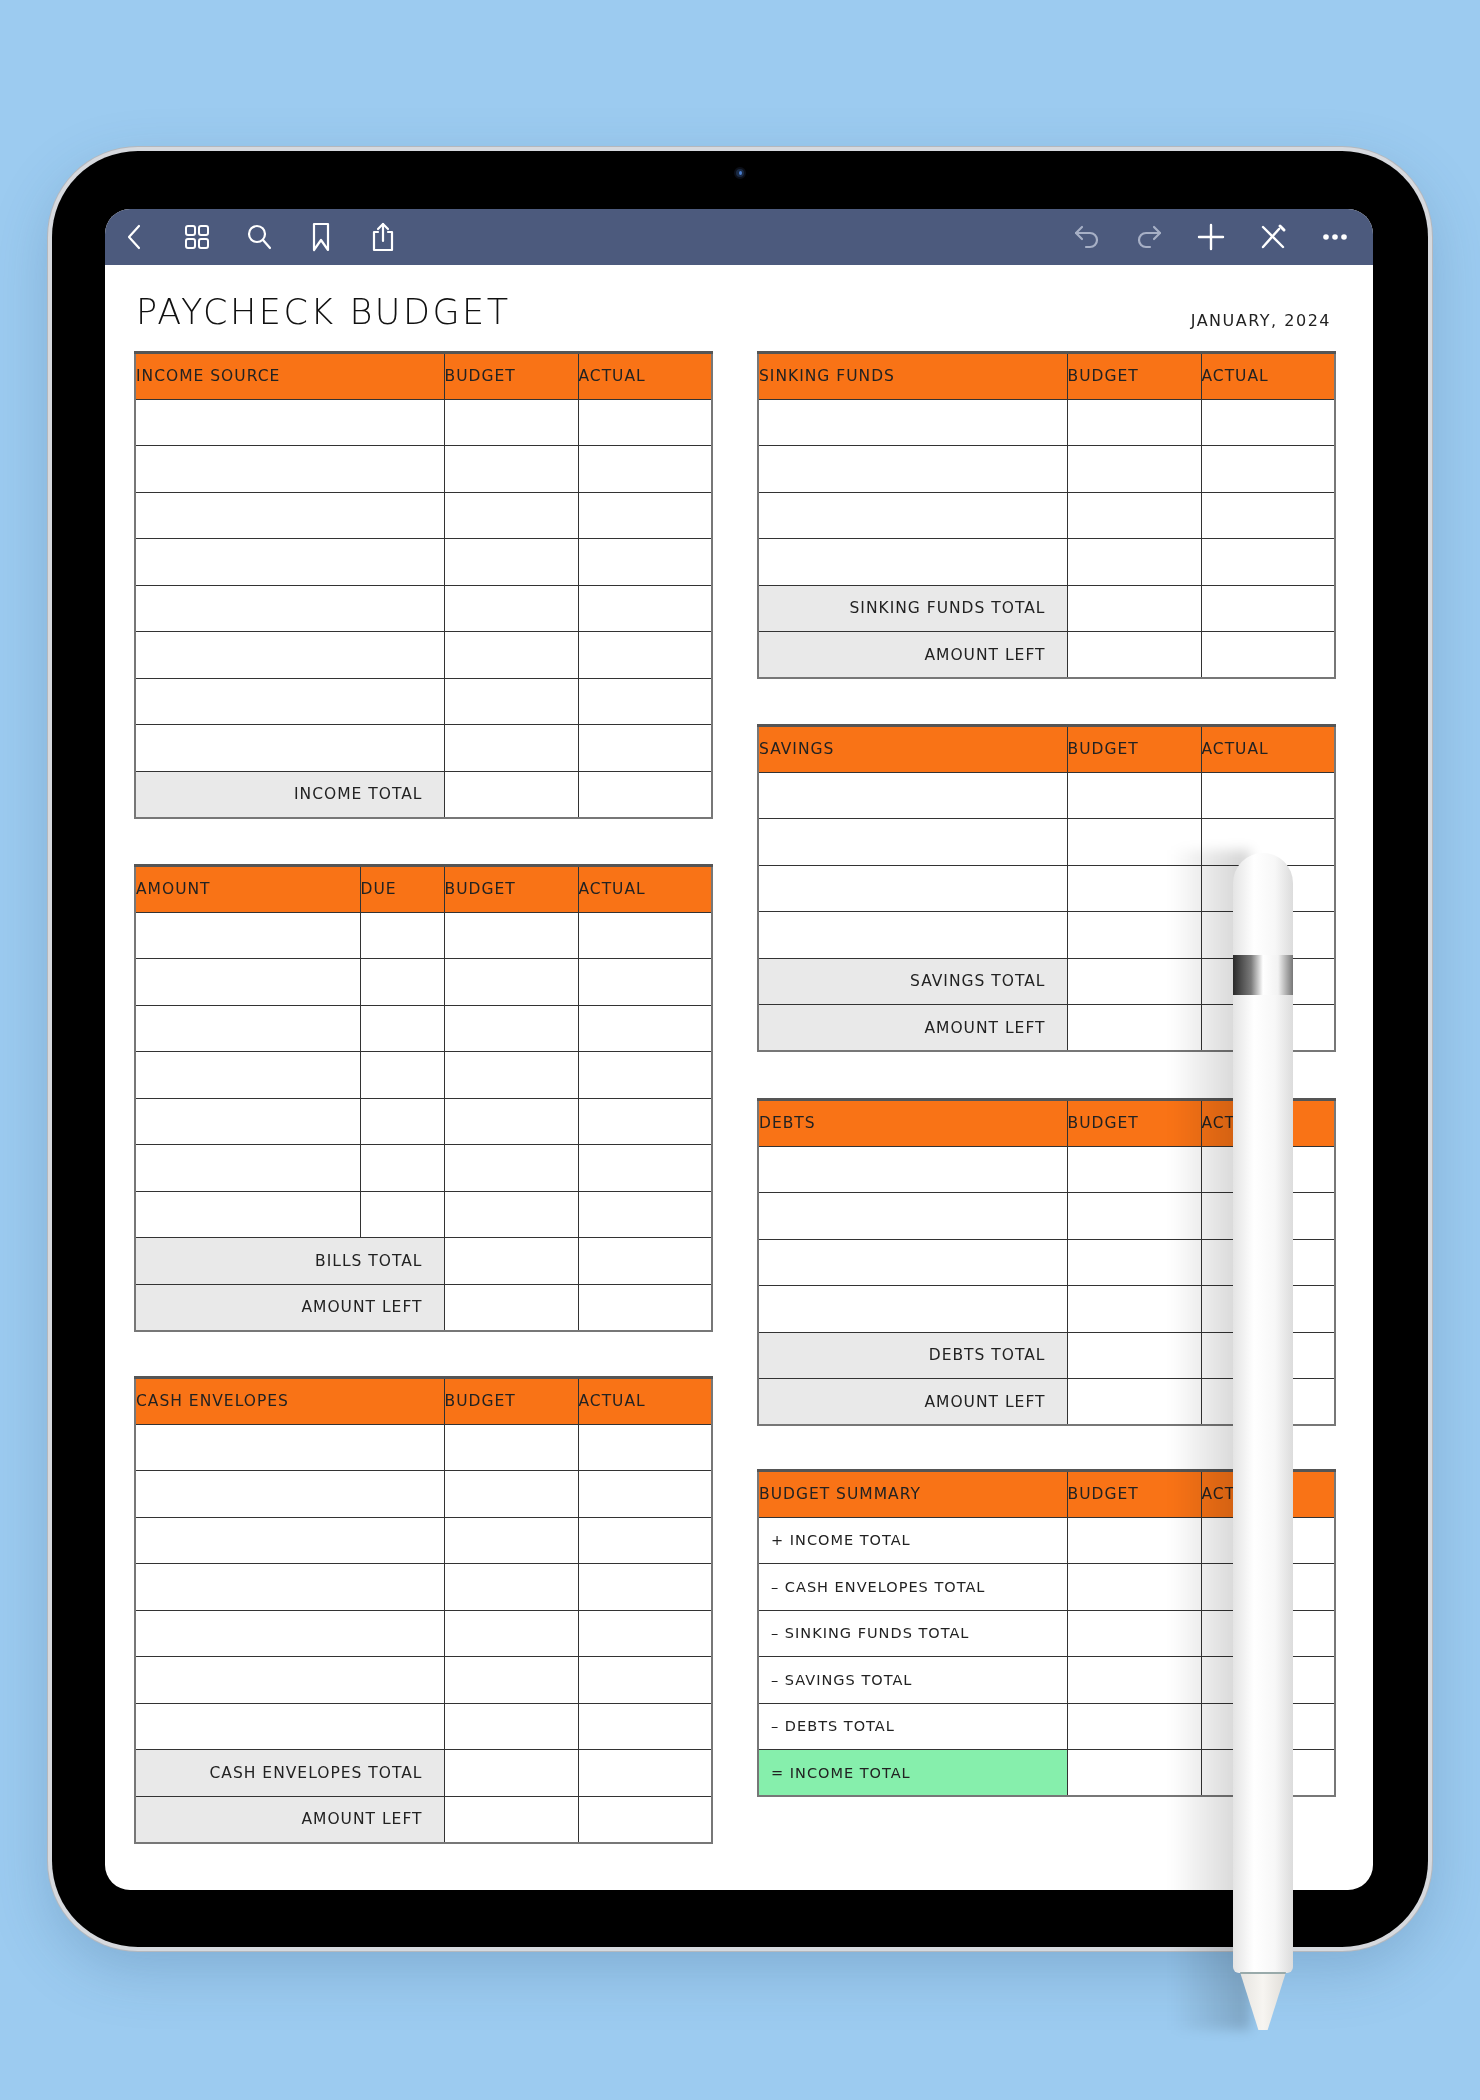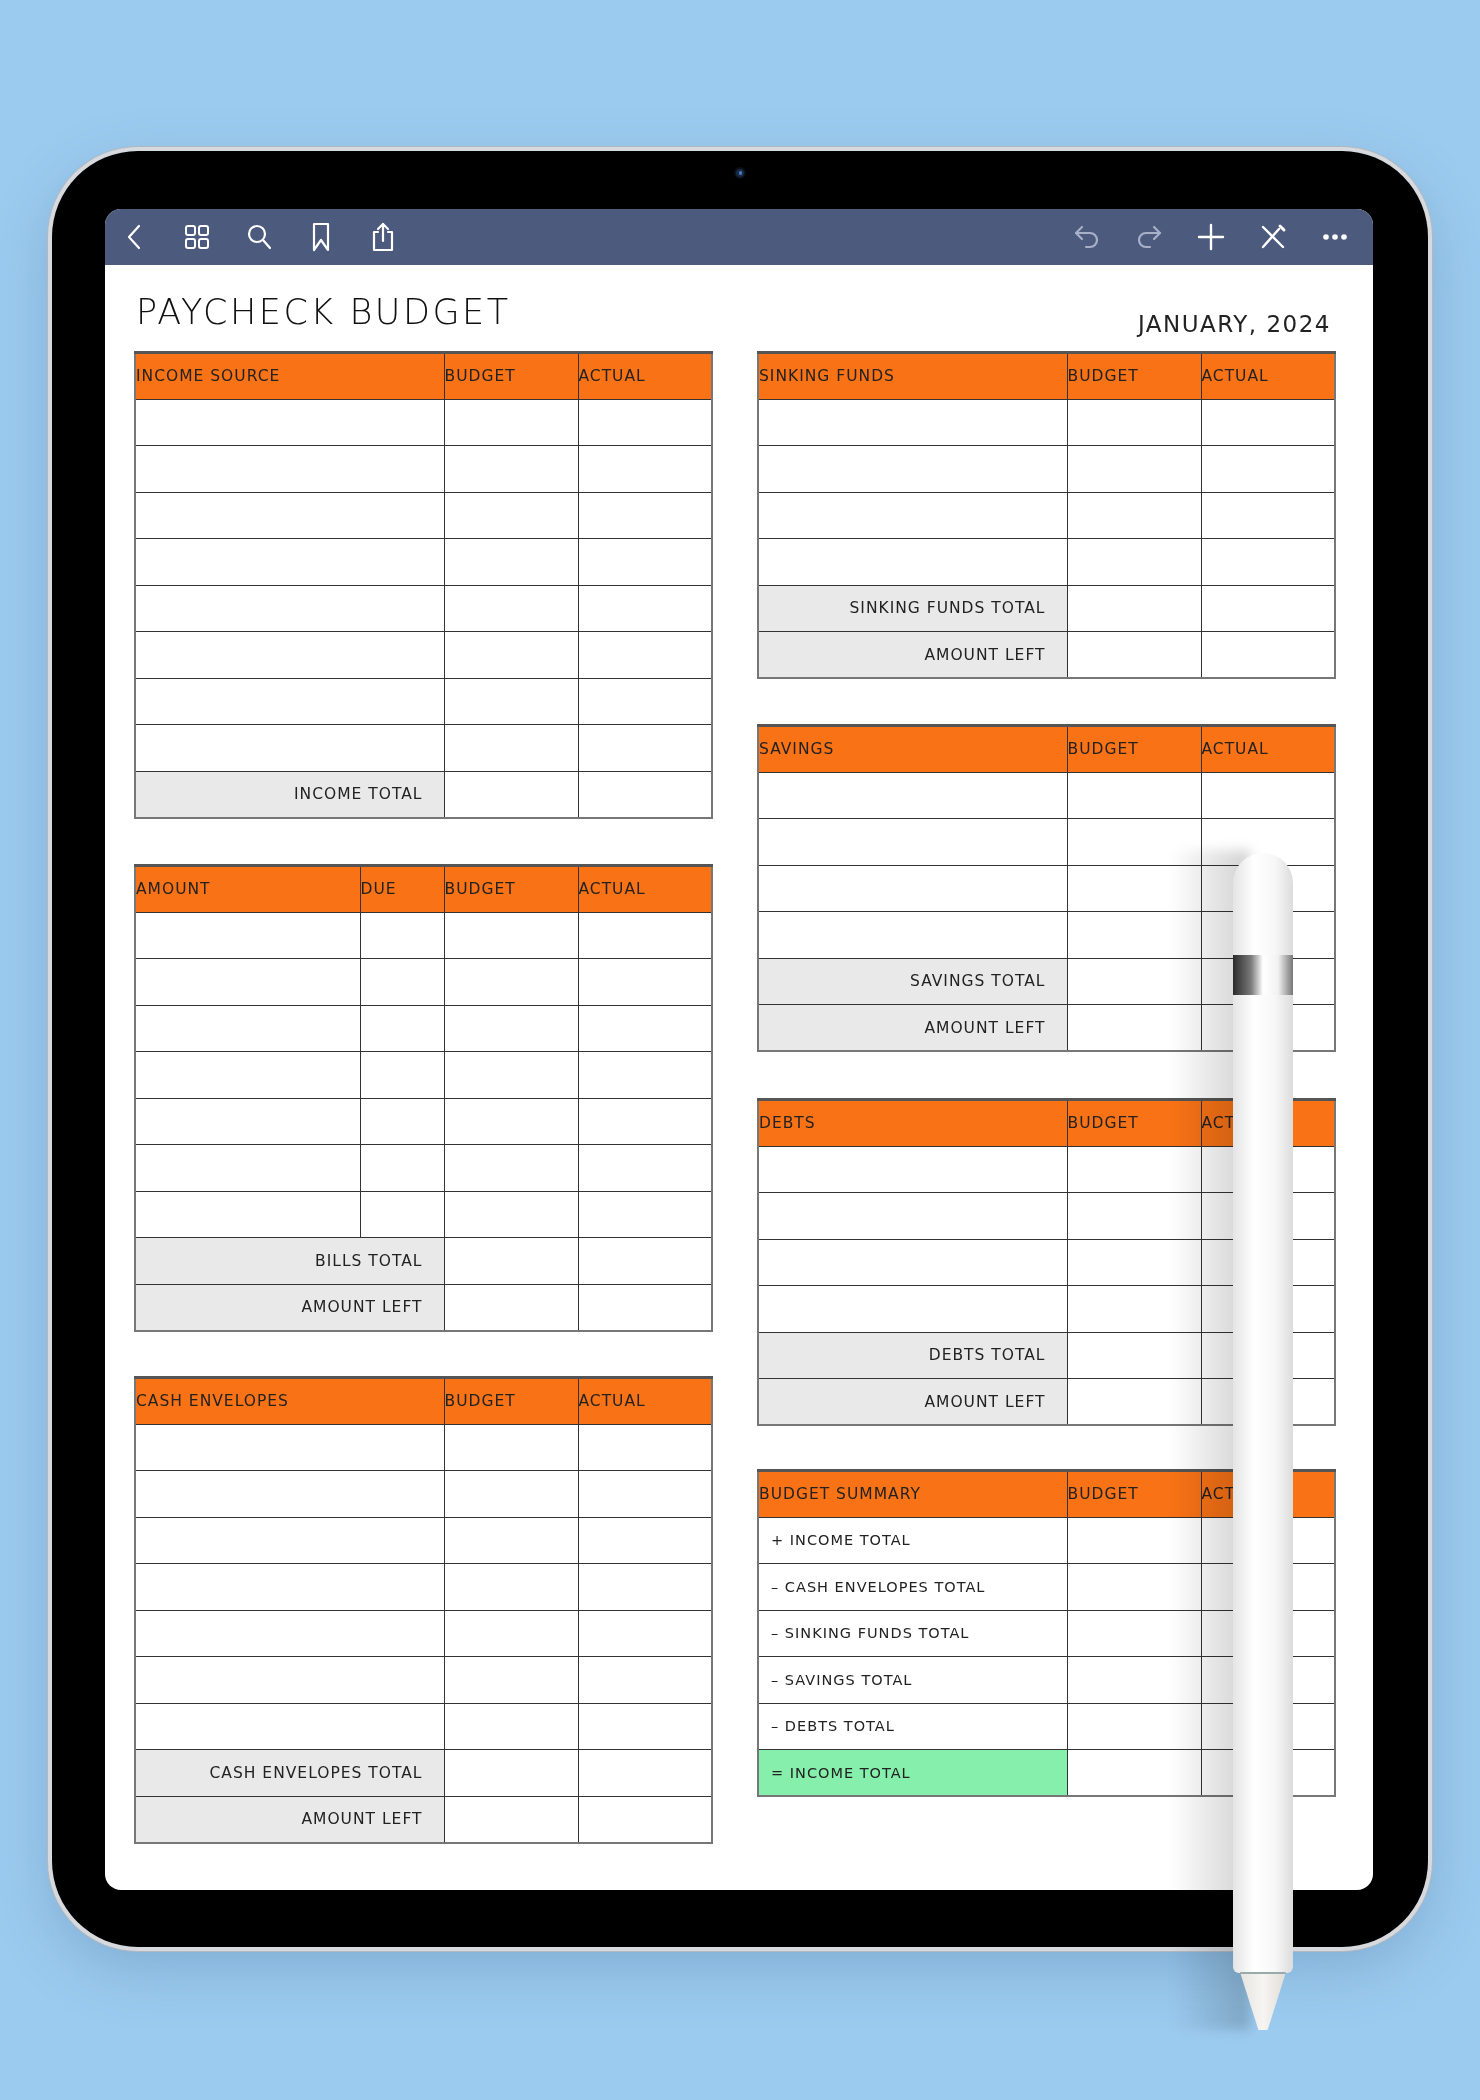--- a/index.html
+++ b/index.html
@@ -14,39 +14,39 @@
     background: #000; border-radius: 86px;
     box-shadow: 0 0 0 4px #d6d9de, 0 0 0 5px #b4b8be, 0 20px 60px rgba(40,80,120,0.25);
   }
   .camera {
     position: absolute; left: 734px; top: 167px; width: 12px; height: 12px;
     border-radius: 50%; background: #1a2a44; border: 2px solid #0c0f18;
   }
   .camera::after { content: ""; position: absolute; left: 3px; top: 2px; width: 3px; height: 4px; background: #4a7ed0; border-radius: 50%; }
   .screen {
     position: absolute; left: 105px; top: 209px; width: 1268px; height: 1681px;
-    background: #fff; border-radius: 16px; overflow: hidden;
+    background: #fff; border-radius: 25px; overflow: hidden;
   }
   .toolbar {
     position: absolute; left: 0; top: 0; width: 100%; height: 56px;
     background: #4c5a7d;
   }
   .tb-icon {
     position: absolute; top: 10px; width: 36px; height: 36px;
     display: flex; align-items: center; justify-content: center; cursor: pointer;
   }
   .tb-icon svg { width: 32px; height: 32px; }
   .page-title {
     position: absolute; left: 31px; top: 83px;
     font-family: "DejaVu Sans", sans-serif; font-weight: 300;
     font-size: 35px; letter-spacing: 2.5px; color: #111;
   }
   .page-date {
     position: absolute; right: 42px; top: 102px;
-    font-size: 23px; letter-spacing: 1.5px; color: #222;
+    font-size: 16px; letter-spacing: 1.5px; color: #222;
   }
   table.bt {
     position: absolute; border-collapse: collapse; table-layout: fixed;
     font-size: 15.5px; letter-spacing: 1px; color: #222;
   }
   table.bt td, table.bt th {
     border: 1px solid #333; height: 46.5px; padding: 0; font-weight: normal;
   }
   table.bt tr.sep td { border-top: 1px solid #aaa; }
   table.bt th { background: #f97316; text-align: left; margin-left: 8px; }

